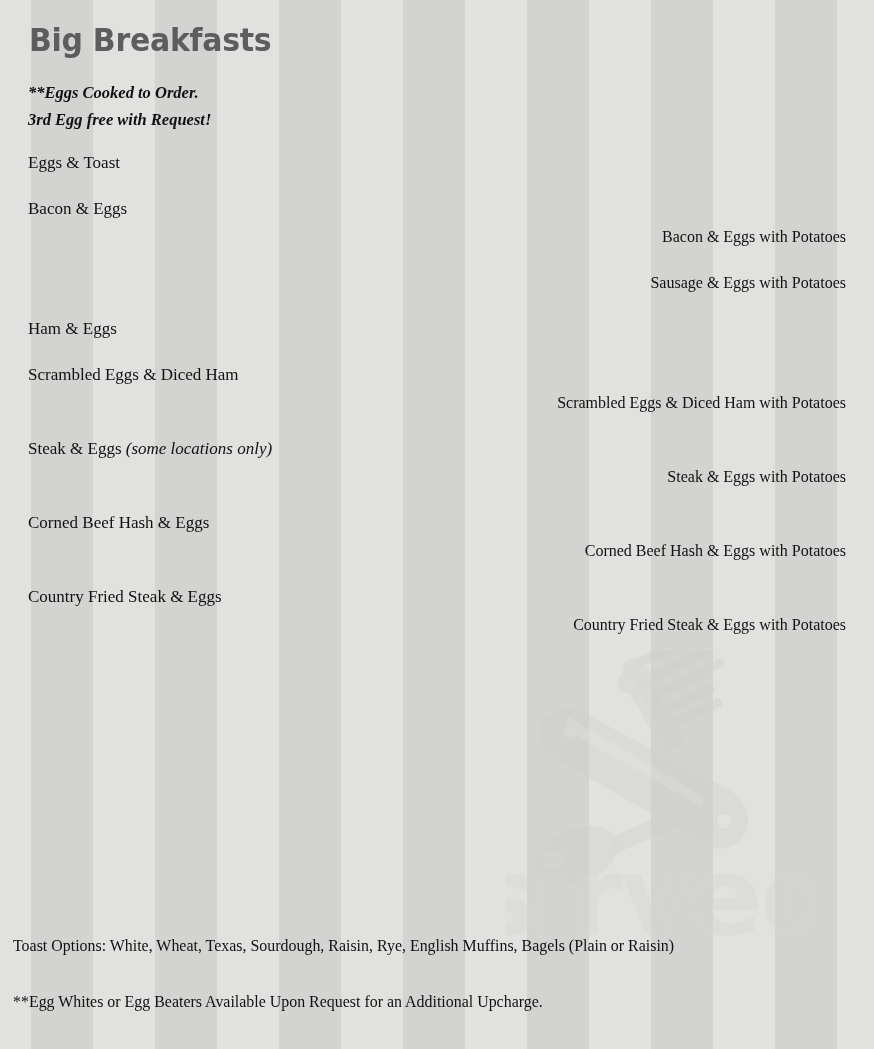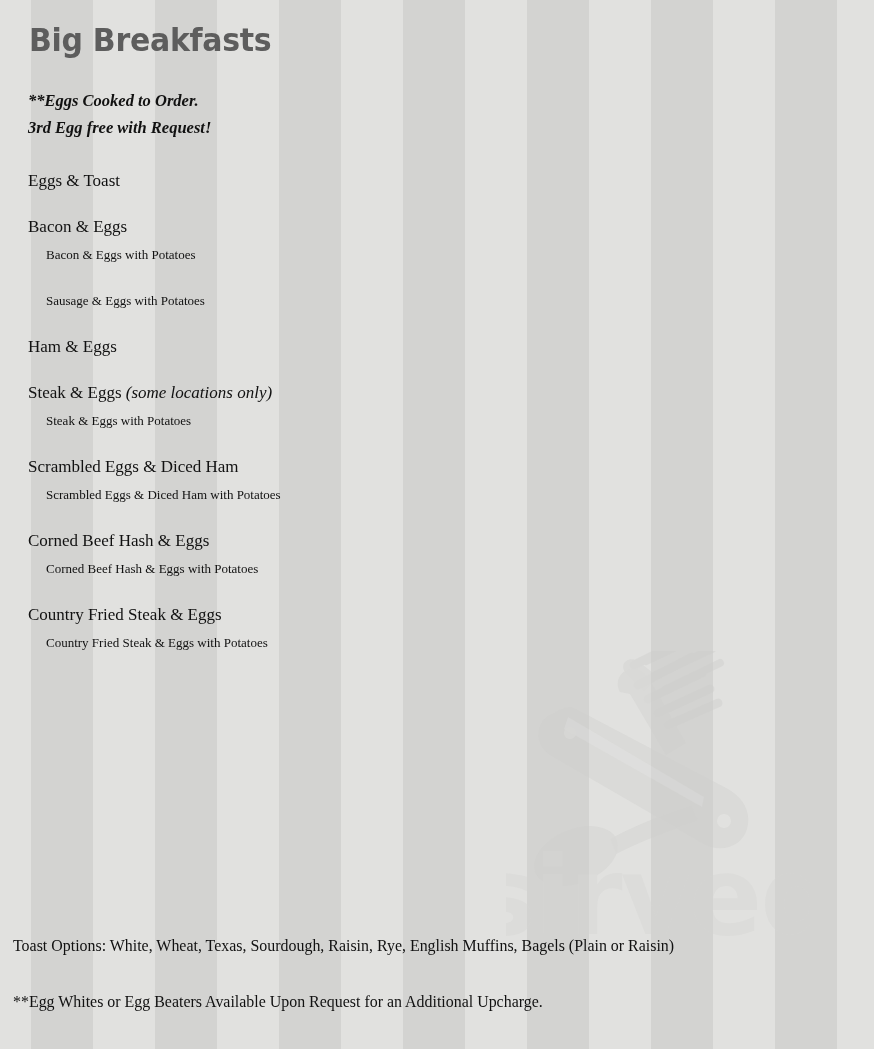--- a/index.html
+++ b/index.html
@@ -62,52 +62,53 @@
     line-height: 1;
     color: #5d5d5d;
     letter-spacing: -0.3px;
     padding-top: 23px;
     margin: 0 0 0 1px;
     transform: scaleY(1.06);
     transform-origin: left top;
   }
 
   #intro-block {
-    margin-top: 34px;
+    margin-top: 26px;
     font-weight: bold;
     font-style: italic;
     font-size: 16.5px;
     line-height: 27px;
     color: #111111;
   }
   .intro-line { white-space: nowrap; }
 
   #items-list {
-    margin-top: 26px;
+    margin-top: 16px;
   }
   .menu-item {
     margin-bottom: 18px;
   }
   .menu-item:last-child { margin-bottom: 0; }
 
   .item-name {
     font-size: 17px;
     line-height: 28px;
     color: #111111;
     margin: 0;
   }
   .item-note {
     font-style: italic;
   }
   .item-desc {
-    font-size: 13px;
+    font-size: 16px;
     line-height: 28px;
     color: #111111;
     margin: 0;
     padding-left: 18px;
+    text-align: right;
   }
   .item-desc:empty { display: none; }
 
   #footer-block {
     position: absolute;
     left: 13px;
     right: 13px;
     bottom: 36px;
     z-index: 2;
   }
@@ -190,27 +191,27 @@
 
       <div class="menu-item">
         <div class="item-desc">Sausage &amp; Eggs with Potatoes</div>
       </div>
 
       <div class="menu-item">
         <div class="item-name"><span>Ham &amp; Eggs</span><span class="item-note"></span></div>
       </div>
 
       <div class="menu-item">
+        <div class="item-name"><span>Scrambled Eggs &amp; Diced Ham</span><span class="item-note"></span></div>
+        <div class="item-desc">Scrambled Eggs &amp; Diced Ham with Potatoes</div>
+      </div>
+
+      <div class="menu-item">
         <div class="item-name"><span>Steak &amp; Eggs </span><span class="item-note">(some locations only)</span></div>
         <div class="item-desc">Steak &amp; Eggs with Potatoes</div>
-      </div>
-
-      <div class="menu-item">
-        <div class="item-name"><span>Scrambled Eggs &amp; Diced Ham</span><span class="item-note"></span></div>
-        <div class="item-desc">Scrambled Eggs &amp; Diced Ham with Potatoes</div>
       </div>
 
       <div class="menu-item">
         <div class="item-name"><span>Corned Beef Hash &amp; Eggs</span><span class="item-note"></span></div>
         <div class="item-desc">Corned Beef Hash &amp; Eggs with Potatoes</div>
       </div>
 
       <div class="menu-item">
         <div class="item-name"><span>Country Fried Steak &amp; Eggs</span><span class="item-note"></span></div>
         <div class="item-desc">Country Fried Steak &amp; Eggs with Potatoes</div>

